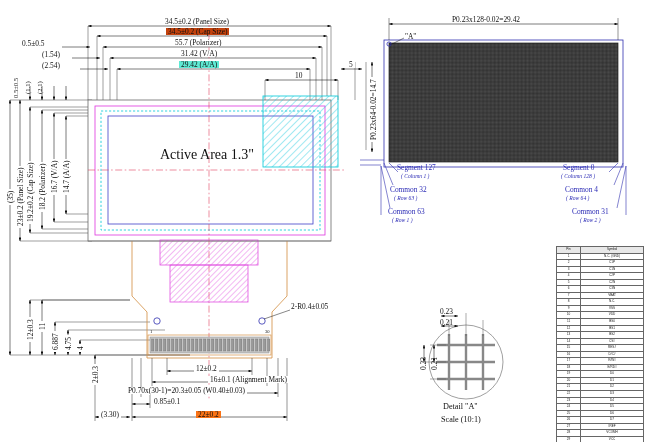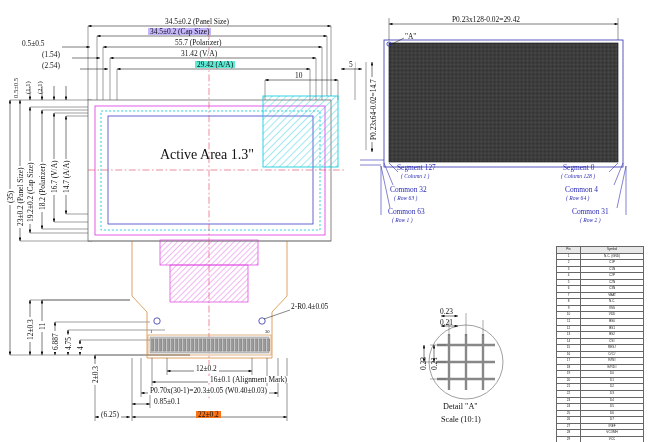--- a/index.html
+++ b/index.html
@@ -307,24 +307,24 @@
     <g stroke="#111" stroke-width="0.55" fill="none">
       <line x1="441" y1="316" x2="458" y2="316" marker-start="url(#arR)" marker-end="url(#ar)"></line>
       <line x1="441" y1="326" x2="458" y2="326" marker-start="url(#arR)" marker-end="url(#ar)"></line>
       <line x1="424" y1="345" x2="424" y2="362" marker-start="url(#arR)" marker-end="url(#ar)"></line>
       <line x1="434" y1="345" x2="434" y2="362" marker-start="url(#arR)" marker-end="url(#ar)"></line>
     </g>
   </g>
 </svg>
 
 <div class="lbl s8" style="left:163px;top:18px;background:#fff;padding:0 2px;">34.5±0.2 (Panel Size)</div>
-<div class="lbl s8" style="left:148px;top:28px;background:#c4b5fd;padding:0 2px;">34.5±0.2 (Cap Size)</div>
+<div class="lbl s8" style="left:166px;top:28px;background:#c2410c;padding:0 2px;">34.5±0.2 (Cap Size)</div>
 <div class="lbl s8" style="left:173px;top:39px;background:#fff;padding:0 2px;">55.7 (Polarizer)</div>
 <div class="lbl s8" style="left:179px;top:50px;background:#fff;padding:0 2px;">31.42 (V/A)</div>
-<div class="lbl s8" style="left:179px;top:61px;background:#5eead4;padding:0 2px;margin-left:16px;">29.42 (A/A)</div>
+<div class="lbl s8" style="left:179px;top:61px;background:#5eead4;padding:0 2px;">29.42 (A/A)</div>
 <div class="lbl s8" style="left:293px;top:72px;background:#fff;padding:0 2px;">10</div>
 <div class="lbl s8" style="left:347px;top:61px;background:#fff;padding:0 2px;">5</div>
 
 <div class="lbl s8" style="left:22px;top:40px;">0.5±0.5</div>
 <div class="lbl s8" style="left:42px;top:51px;text-align:right;">(1.54)</div>
 <div class="lbl s8" style="left:42px;top:62px;">(2.54)</div>
 
 <div class="lbl s7 vert" style="left:13px;top:98px;">0.5±0.5</div>
 <div class="lbl s7 vert" style="left:25px;top:94px;">(1.1)</div>
 <div class="lbl s7 vert" style="left:37px;top:94px;">(2.1)</div>
@@ -345,24 +345,24 @@
 
 <div class="lbl big" style="left:160px;top:148px;">Active Area 1.3"</div>
 
 <div class="lbl s8" style="left:291px;top:303px;">2-R0.4±0.05</div>
 
 <div class="lbl s5" style="left:150px;top:330px;">1</div>
 <div class="lbl s5" style="left:265px;top:330px;">30</div>
 
 <div class="lbl s8" style="left:194px;top:365px;background:#fff;padding:0 2px;text-align:right;">12±0.2</div>
 <div class="lbl s8" style="left:160px;top:376px;background:#fff;padding:0 2px;margin-left:48px;">16±0.1 (Alignment Mark)</div>
-<div class="lbl s8" style="left:148px;top:387px;background:#fff;padding:0 2px;">P0.70x(30-1)=20.3±0.05 (W0.40±0.03)</div>
+<div class="lbl s8" style="left:126px;top:387px;background:#fff;padding:0 2px;">P0.70x(30-1)=20.3±0.05 (W0.40±0.03)</div>
 <div class="lbl s8" style="left:152px;top:398px;background:#fff;padding:0 2px;">0.85±0.1</div>
 <div class="lbl s8" style="left:196px;top:411px;background:#f97316;padding:0 2px;">22±0.2</div>
-<div class="lbl s8" style="left:99px;top:411px;background:#fff;padding:0 2px;">(6.25)</div>
+<div class="lbl s8" style="left:99px;top:411px;background:#fff;padding:0 2px;">(3.30)</div>
 
 <div class="lbl s8" style="left:450px;top:16px;background:#fff;padding:0 2px;">P0.23x128-0.02=29.42</div>
 <div class="lbl s8 vert" style="left:370px;top:142px;background:#fff;padding:0 2px;">P0.23x64-0.02=14.7</div>
 <div class="lbl s8" style="left:405px;top:33px;">"A"</div>
 
 <div class="lbl s8 blue" style="left:397px;top:164px;">Segment 127</div>
 <div class="lbl s6 blue ital" style="left:401px;top:174px;">( Column 1 )</div>
 
 <div class="lbl s8 blue" style="left:563px;top:164px;">Segment 0</div>
 <div class="lbl s6 blue ital" style="left:561px;top:174px;">( Column 128 )</div>

